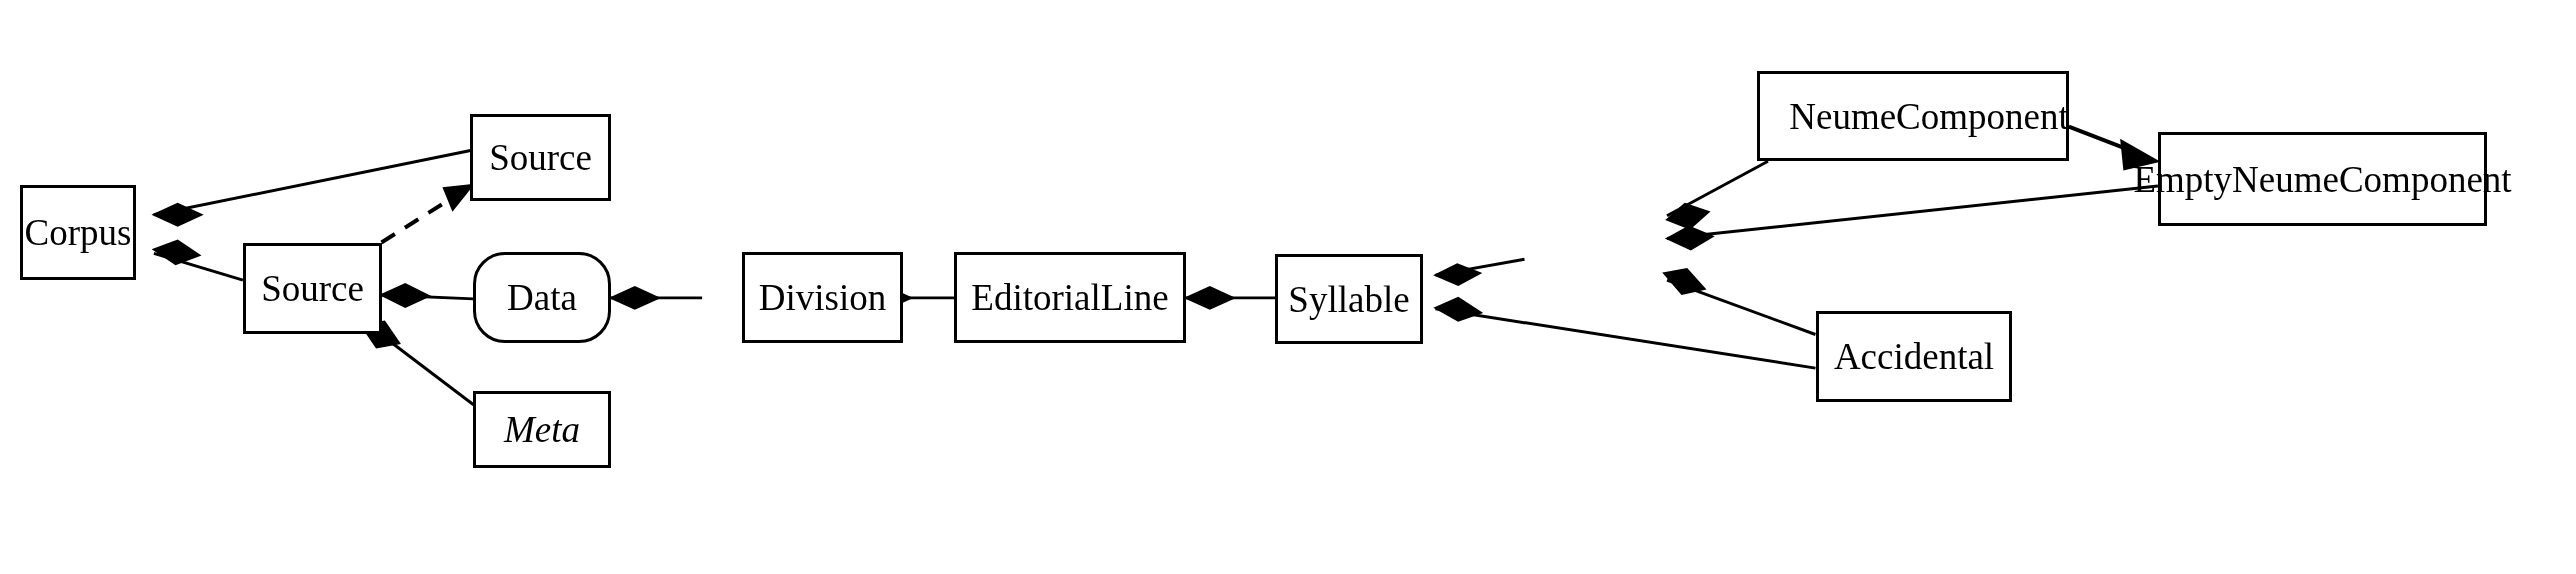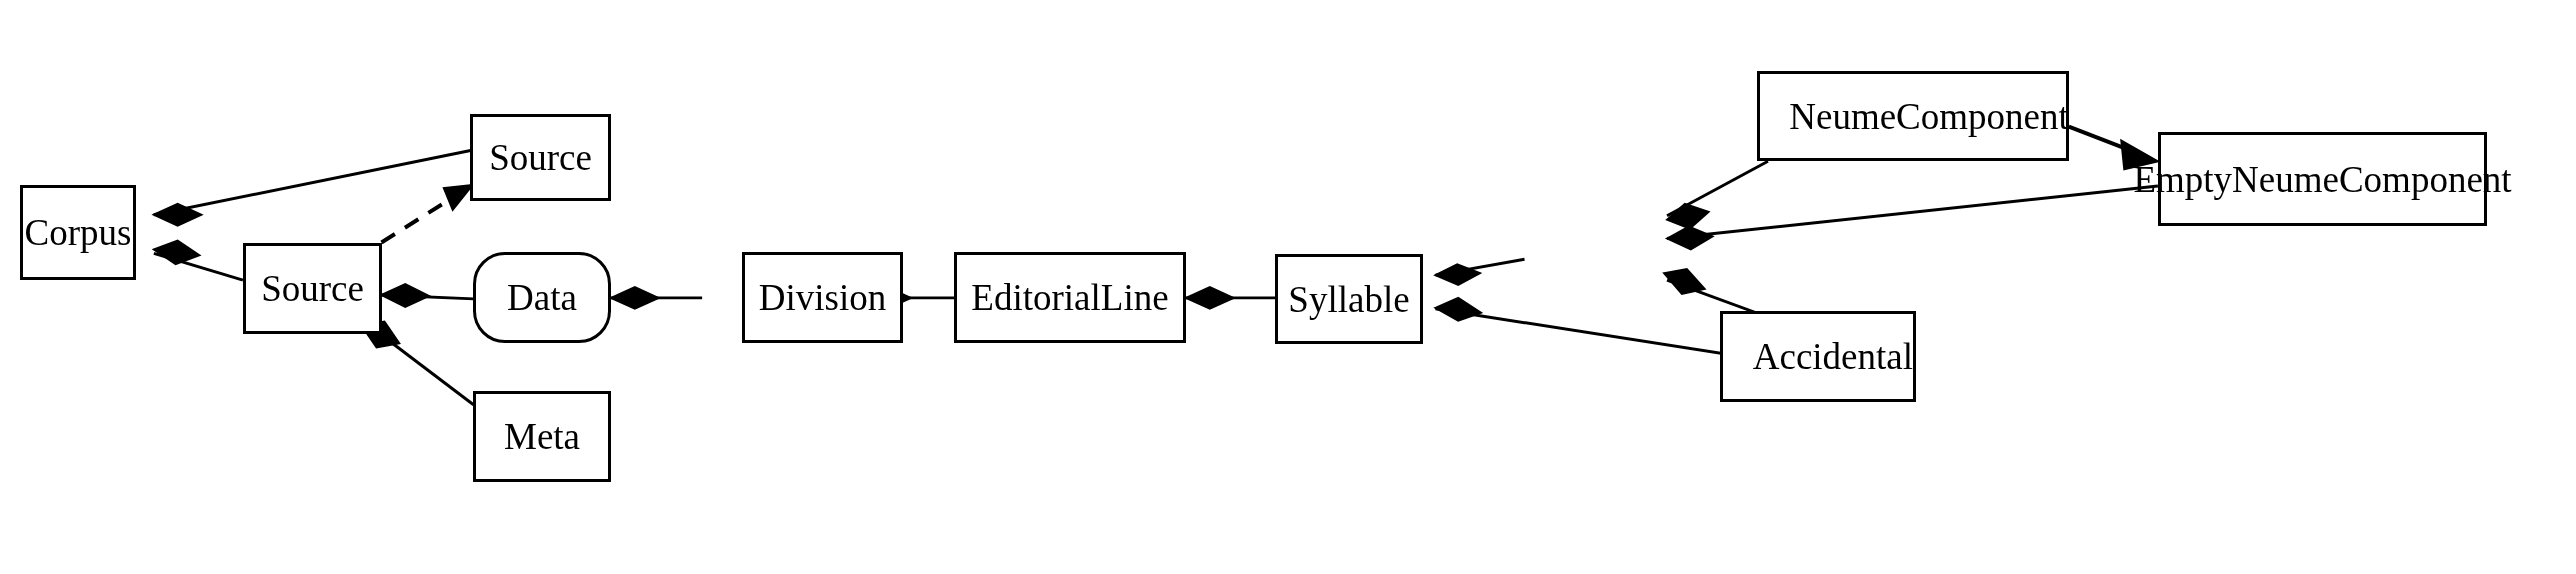--- a/index.html
+++ b/index.html
@@ -136,21 +136,21 @@
     </div>
 
     <div class="uml-node" style="left:470px; top:114px; width:141px; height:87px;">
       <span class="uml-node-label">Source</span>
     </div>
 
     <div class="uml-node" style="left:473px; top:252px; width:138px; height:91px;border-radius:32px;">
       <span class="uml-node-label">Data</span>
     </div>
 
-    <div class="uml-node" style="left:473px; top:391px; width:138px; height:91px;">
+    <div class="uml-node" style="left:473px; top:391px; width:138px; height:77px;font-style:italic;">
       <span class="uml-node-label">Meta</span>
     </div>
 
     <div class="uml-node" style="left:702px; top:252px; width:161px; height:91px;margin-left:40px;">
       <span class="uml-node-label">Division</span>
     </div>
 
     <div class="uml-node" style="left:954px; top:252px; width:232px; height:91px;text-align:right;">
       <span class="uml-node-label">EditorialLine</span>
     </div>
@@ -161,19 +161,19 @@
 
 
     <div class="uml-node" style="left:1757px; top:71px; width:312px; height:90px;padding-left:32px;">
       <span class="uml-node-label">NeumeComponent</span>
     </div>
 
     <div class="uml-node" style="left:2158px; top:132px; width:329px; height:94px;">
       <span class="uml-node-label">EmptyNeumeComponent</span>
     </div>
 
-    <div class="uml-node" style="left:1720px; top:311px; width:196px; height:91px;justify-content:flex-end;">
+    <div class="uml-node" style="left:1816px; top:311px; width:196px; height:91px;">
       <span class="uml-node-label">Accidental</span>
     </div>
 
   </div>
 </div>
 
 
 </body></html>

